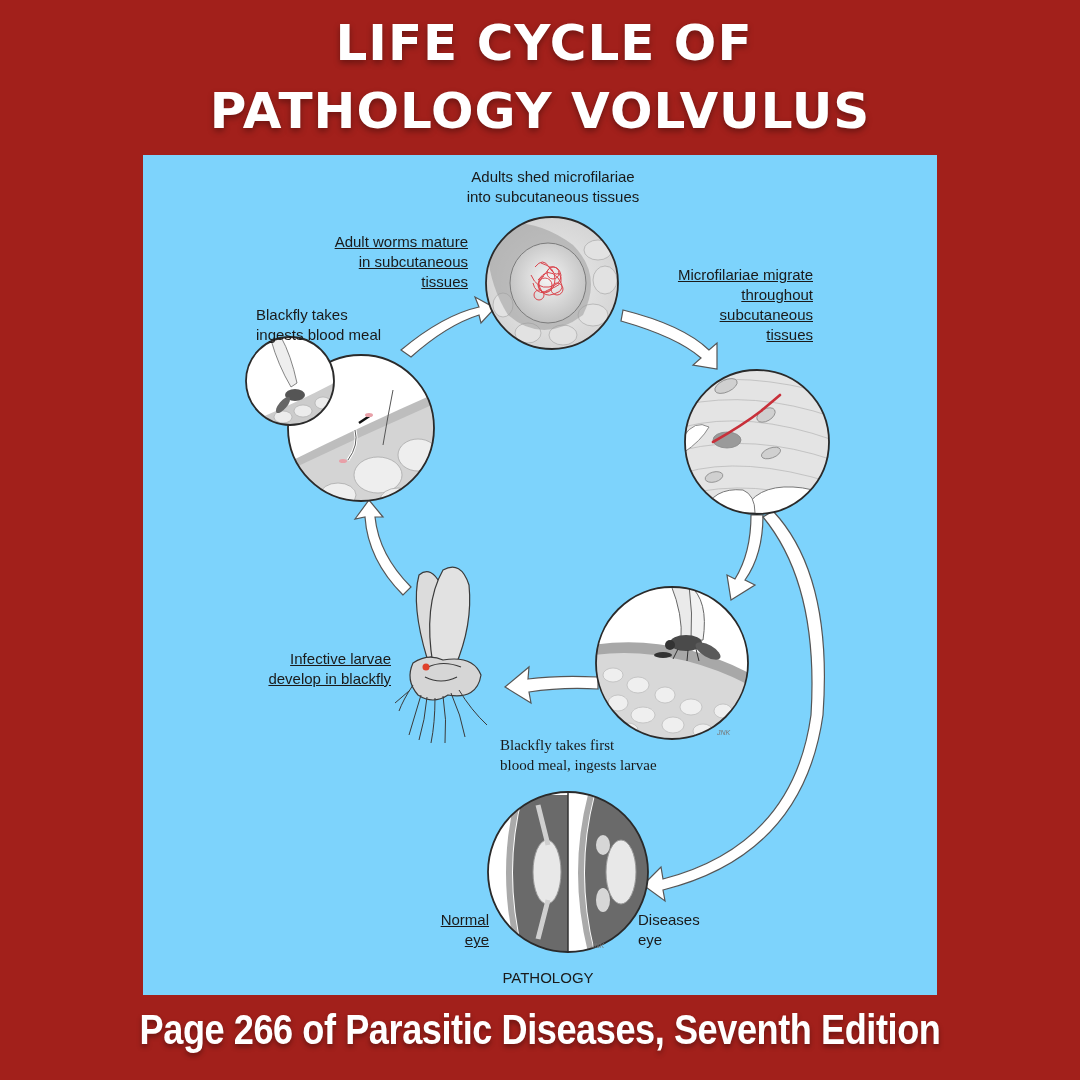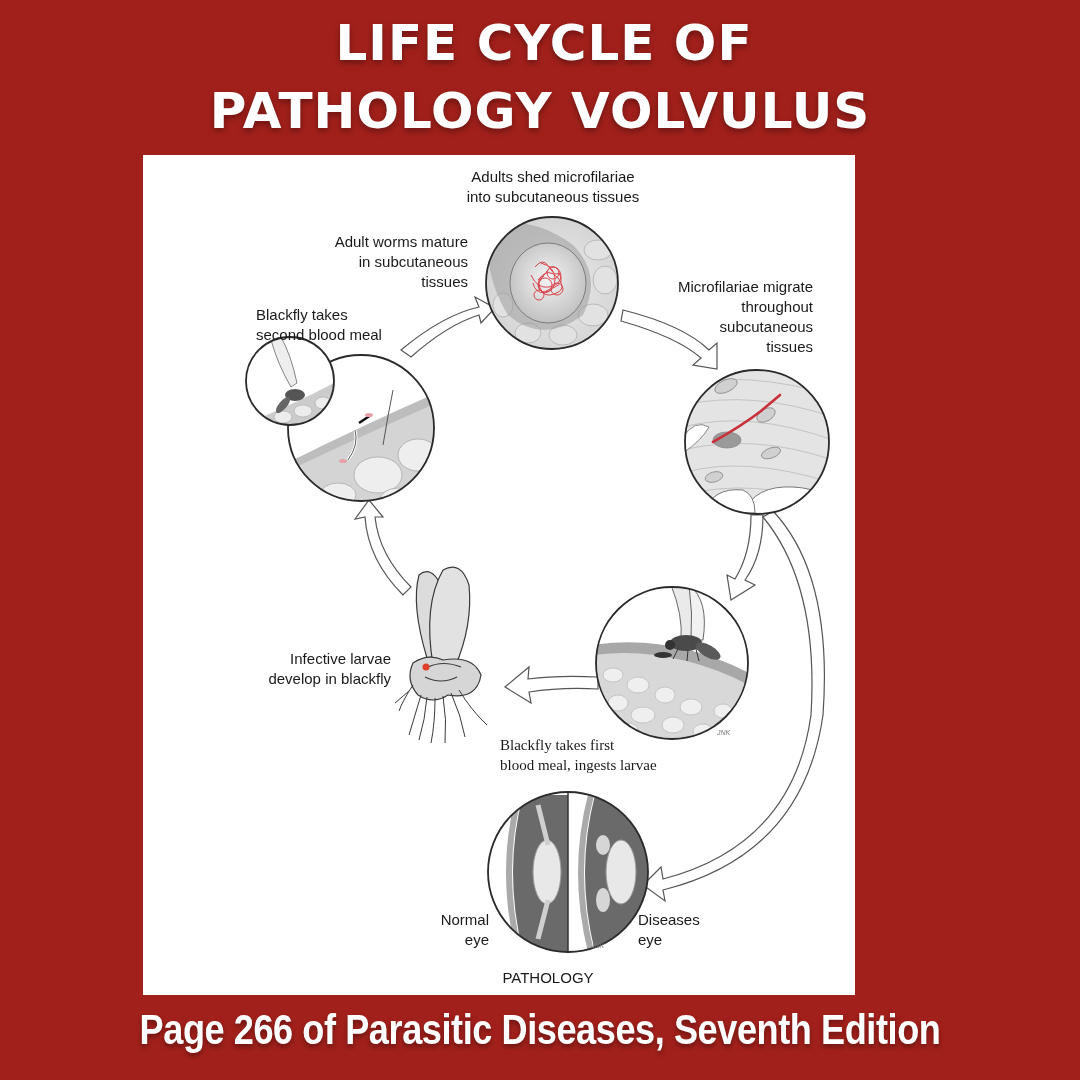--- a/index.html
+++ b/index.html
@@ -11,29 +11,29 @@
   }
   .title {
     position: absolute; left: 0; width: 1080px; text-align: center;
     color: #ffffff; font-family: "DejaVu Sans", sans-serif; font-weight: bold;
     font-size: 50px; letter-spacing: 1px;
     text-shadow: 0 3px 6px rgba(0,0,0,0.35);
   }
   .title.l1 { top: 14px; padding-left: 8px; }
   .title.l2 { top: 82px; }
   .panel {
-    position: absolute; left: 143px; top: 155px; width: 712px; height: 840px;
-    background: #ffffff;
+    position: absolute; left: 143px; top: 155px; width: 794px; height: 840px;
+    background: #7dd3fc;
   }
   .panel svg { position: absolute; left: 0; top: 0; }
   .lbl {
     position: absolute; font-family: "Liberation Sans", sans-serif;
     font-size: 15px; line-height: 20px; color: #1a1a1a; white-space: pre-line;
   }
-  .r { text-align: right; }
+  .r { text-align: right; text-decoration: underline; }
   .c { text-align: center; }
   .footer {
     position: absolute; left: 0; top: 1006px; width: 1080px; text-align: center;
     color: #ffffff; font-family: "Liberation Sans", sans-serif; font-weight: bold;
     font-size: 42px; letter-spacing: -0.5px;
     transform: scaleX(0.86);
     text-shadow: 0 3px 6px rgba(0,0,0,0.35);
   }
 </style>
 </head>
@@ -246,30 +246,30 @@
         <ellipse cx="460" cy="745" rx="7" ry="12" fill="#d6d6d6"></ellipse>
         <line x1="425" y1="637" x2="425" y2="797" stroke="#333" stroke-width="1.5"></line>
       </g>
       <circle cx="425" cy="717" r="80" fill="none" stroke="#2a2a2a" stroke-width="1.8"></circle>
       <text x="448" y="793" font-size="7" font-style="italic" fill="#777" font-family="Liberation Sans, sans-serif">JNK</text>
     </g>
   </svg>
 
   <div class="lbl c" style="left:290px; top:12px; width:240px;">Adults shed microfilariae
 into subcutaneous tissues</div>
-  <div class="lbl r" style="left:492px; top:110px; width:178px;margin-top:12px;">Microfilariae migrate
+  <div class="lbl r" style="left:492px; top:110px; width:178px;">Microfilariae migrate
 throughout
 subcutaneous
 tissues</div>
   <div class="lbl" style="left:357px; top:580px; width:230px;font-family:Liberation Serif, serif;">Blackfly takes first
 blood meal, ingests larvae</div>
   <div class="lbl r" style="left:100px; top:494px; width:148px;">Infective larvae
 develop in blackfly</div>
   <div class="lbl" style="left:113px; top:150px; width:160px;">Blackfly takes
-second blood meal</div>
+ingests blood meal</div>
   <div class="lbl r" style="left:160px; top:77px; width:165px;">Adult worms mature
 in subcutaneous
 tissues</div>
   <div class="lbl r" style="left:268px; top:755px; width:78px;">Normal
 eye</div>
   <div class="lbl" style="left:495px; top:755px; width:90px;">Diseases
 eye</div>
   <div class="lbl c" style="left:325px; top:813px; width:160px;">PATHOLOGY</div>
 </div>
 

